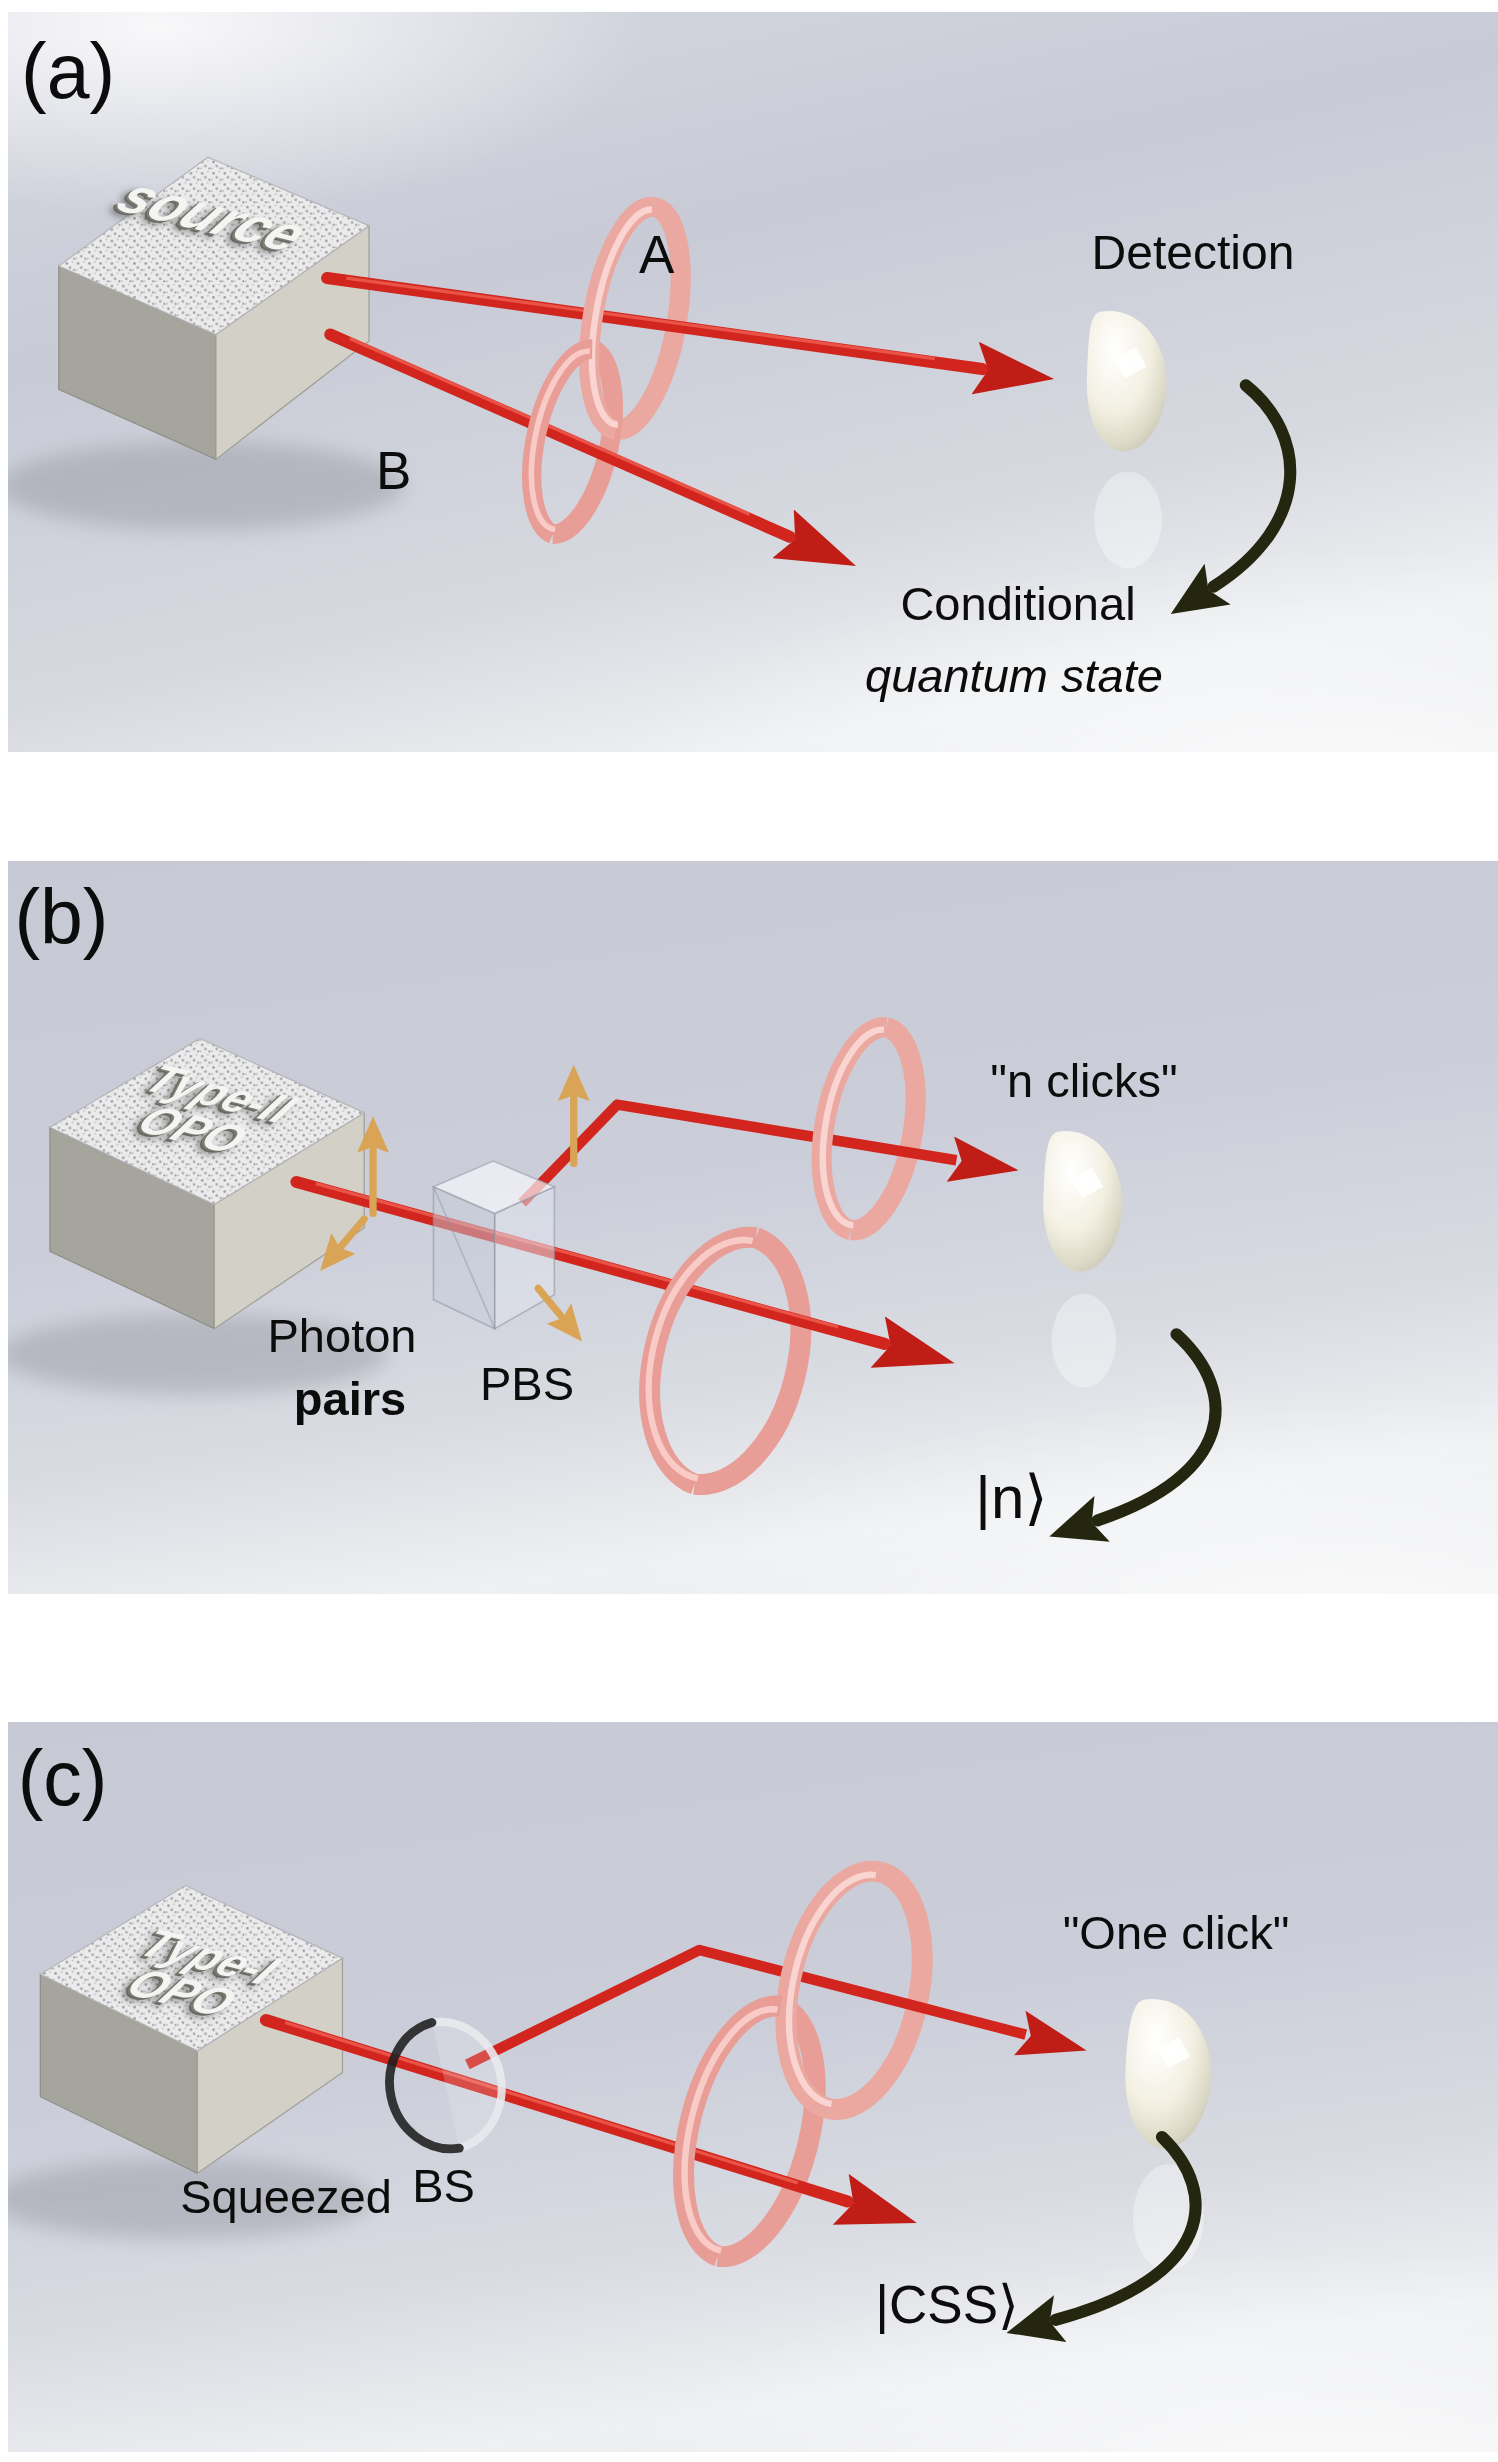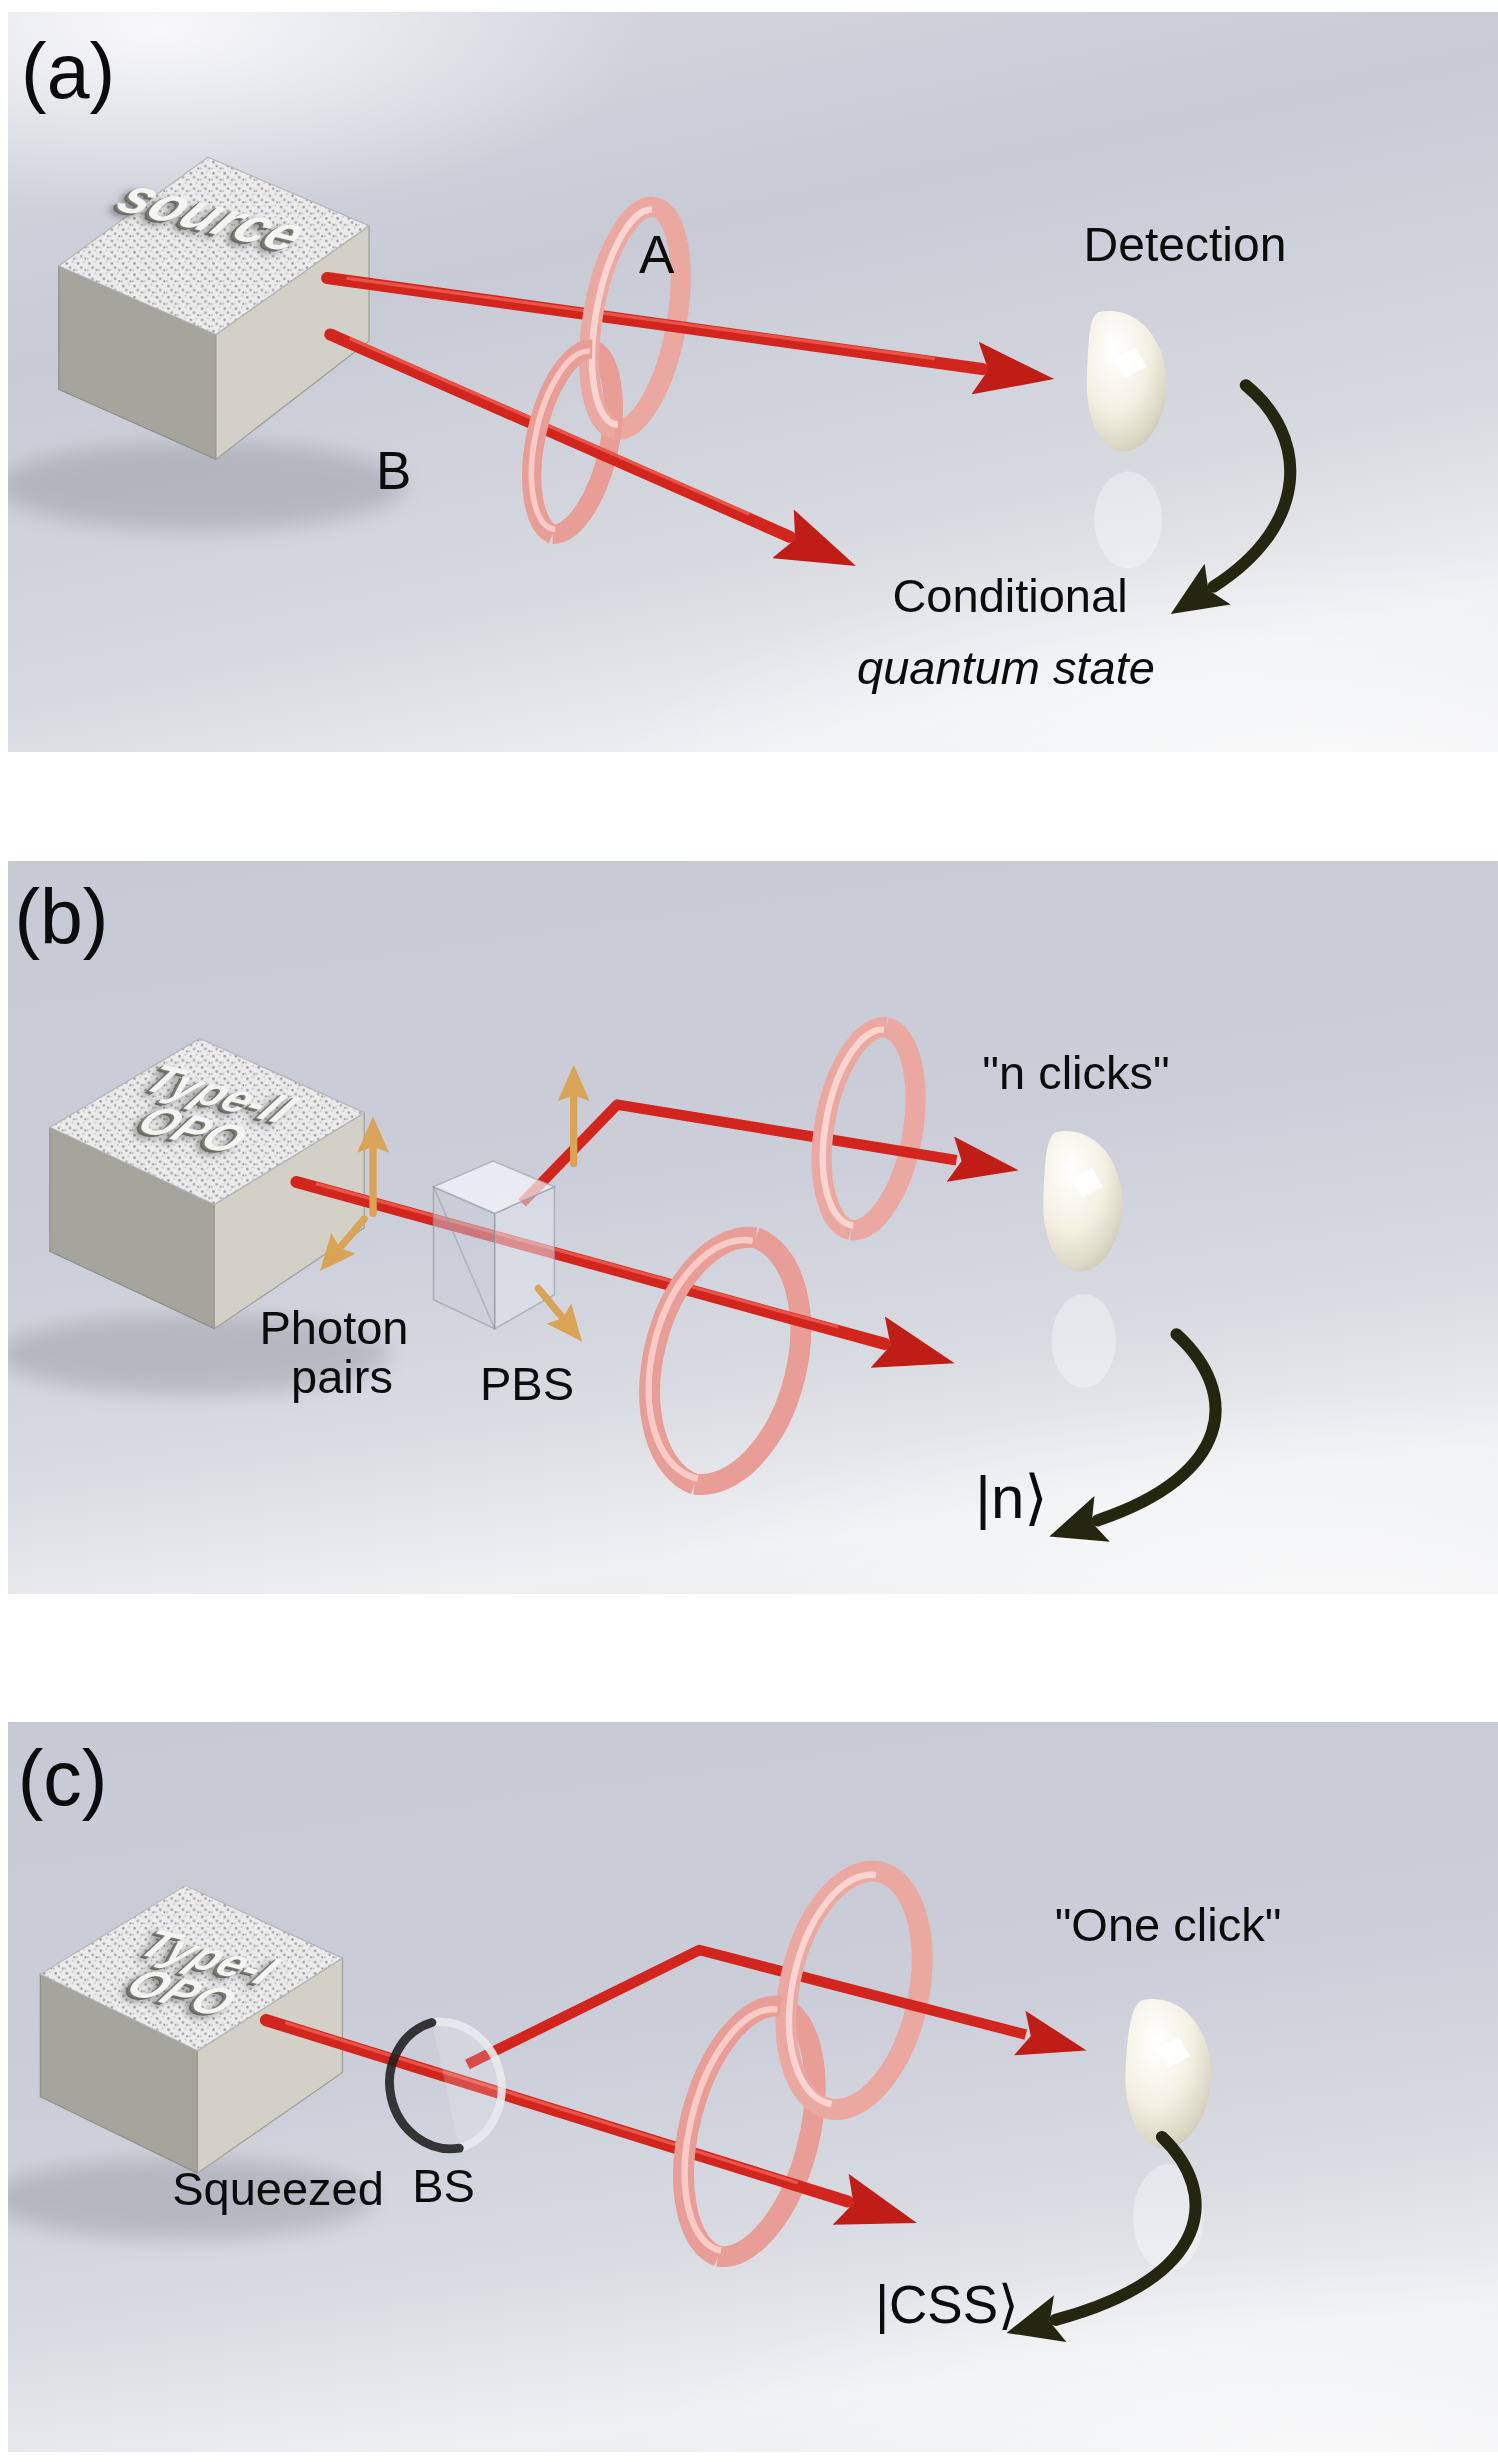--- a/index.html
+++ b/index.html
@@ -14,21 +14,21 @@
              radial-gradient(120% 80% at 90% 106%, rgba(255,255,255,.85) 0%, rgba(255,255,255,0) 42%),
              linear-gradient(168deg,#d6d8e0 0%, #c8cbd6 34%, #d7d9e0 66%, #eef0f2 85%, #e8e9ec 100%); }
   .art { position:absolute; left:0; top:0; }
   .lbl { position:absolute; color:#0c0c0c; text-align:center; line-height:1.05; white-space:nowrap; }
   .tag { font-size:77px; }
   .cap { font-size:47px; }
   .detcap { font-size:48px; }
   .ket { font-size:60px; }
   .ket-c { font-size:53px; }
   .beamlbl { font-size:53px; }
-  .ctr { width:322px; margin:4px; }
+  .ctr { width:322px; margin:12px; }
   .box3d { color:#f4f4f2; font-style:italic; font-weight:bold; text-align:center; line-height:0.98;
            text-shadow:-1.6px 1.6px 0 #7b7b73, -2.4px 3.2px 0 #686860, -4px 5.6px 7.3px rgba(40,40,40,.55);
            transform:rotate(14deg) skewX(-24deg) scaleY(.94); transform-origin:center; }
 </style>
 </head>
 <body>
 
 <div id="stage">
 
   <div class="panel panel-a" style="top:12px;height:740px;">
@@ -176,21 +176,21 @@
 
       <path d="M 1450,587 C 1530,660 1520,762 1352,818" fill="none" stroke="#25260f" stroke-width="15" stroke-linecap="round" marker-end="url(#daB)"></path>
     </svg>
 
     <div class="lbl tag" style="left:6.4px;top:16px;">(b)</div>
     <div class="lbl box3d" style="left:89px;top:207px;width:218px;font-size:45px;">
       <div>Type-II</div>
       <div>OPO</div>
     </div>
     <div class="lbl cap ctr" style="left:161px;top:438px;">Photon</div>
-    <div class="lbl cap ctr" style="left:169px;top:487px;">pairs</div>
+    <div class="lbl cap ctr" style="left:169px;top:501px;font-weight:bold;">pairs</div>
     <div class="lbl cap" style="left:405px;top:498px;width:161px;text-align:right;">PBS</div>
     <div class="lbl cap ctr" style="left:903px;top:183px;">"n clicks"</div>
     <div class="lbl ket" style="left:923px;top:605px;width:161px;">|n⟩</div>
   </div>
 
   <div class="panel" style="top:1722px;height:730px;">
     <svg class="art" width="1490" height="730" viewBox="0 0 1849 906">
       <defs>
         <pattern id="grC" width="14" height="14" patternUnits="userSpaceOnUse">
           <rect width="14" height="14" fill="#ebebeb"></rect>

